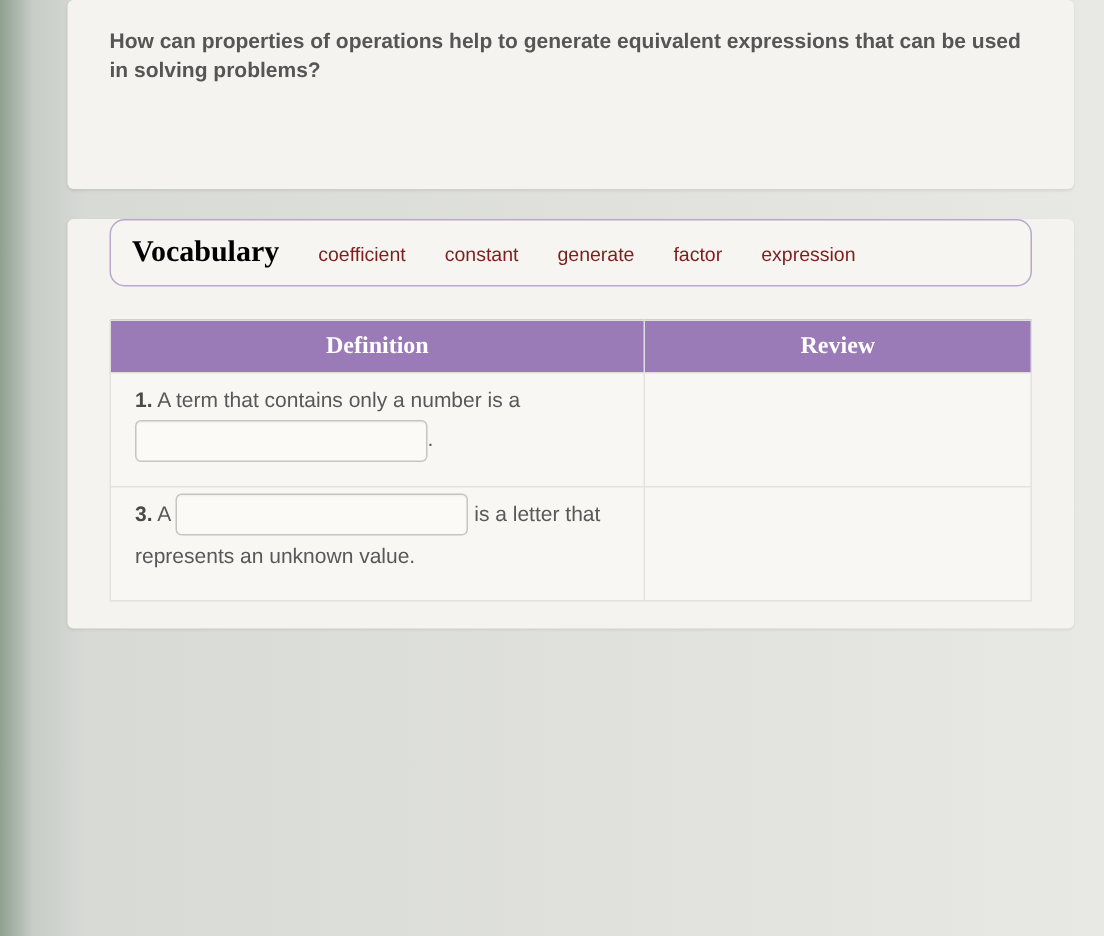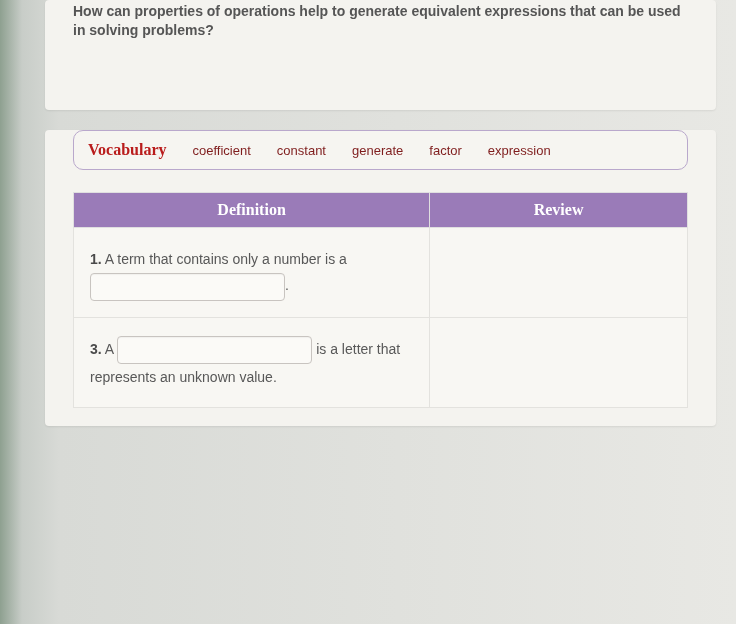--- a/index.html
+++ b/index.html
@@ -11,21 +11,21 @@
     overflow: hidden;
     color: #4a4a4a;
   }
   .card {
     background: #f4f3ef;
     margin: 0 20px 20px 45px;
     padding: 0 28px 18px 28px;
     border-radius: 4px;
     box-shadow: 0 1px 2px rgba(0,0,0,0.08);
   }
-  .card.top { padding-top: 0; padding-bottom: 70px; }
+  .card.top { padding-top: 16px; padding-bottom: 70px; }
   .question {
     font-family: Arial, sans-serif;
     font-size: 14px;
     font-weight: 600;
     color: #555;
     line-height: 1.35;
     padding-top: 2px;
   }
   .section-title {
     font-family: Georgia, serif;
@@ -50,44 +50,44 @@
     padding: 10px 14px;
     display: flex;
     align-items: baseline;
     gap: 26px;
     flex-wrap: wrap;
     margin-bottom: 22px;
     background: #f6f5f1;
   }
   .vocab-label {
     font-family: Georgia, serif;
-    font-size: 16px;
+    font-size: 20px;
     font-weight: 700;
-    color: #b91c1c;
+    color: #000000;
   }
   .vocab-word {
     font-family: Arial, sans-serif;
     font-size: 13px;
     color: #7f1d1d;
   }
   .vtable { width: 100%; border-collapse: collapse; }
   .vtable th {
     background: #9a7bb8;
     color: #fff;
     font-family: Georgia, serif;
     font-weight: 700;
     font-size: 16px;
     padding: 8px 10px;
     border: 1px solid #e0dfe0;
   }
   .vtable th.def-col { width: 58%; }
   .vtable td {
     border: 1px solid #e3e2de;
     background: #f8f7f3;
-    padding: 18px 16px 16px 16px;
+    padding: 4px 16px 16px 16px;
     vertical-align: top;
     font-family: Arial, sans-serif;
     font-size: 14px;
     color: #585858;
     line-height: 1.9;
   }
   .num { font-weight: 700; color: #4a4a4a; }
   .blank {
     display: inline-block;
     min-width: 130px;

